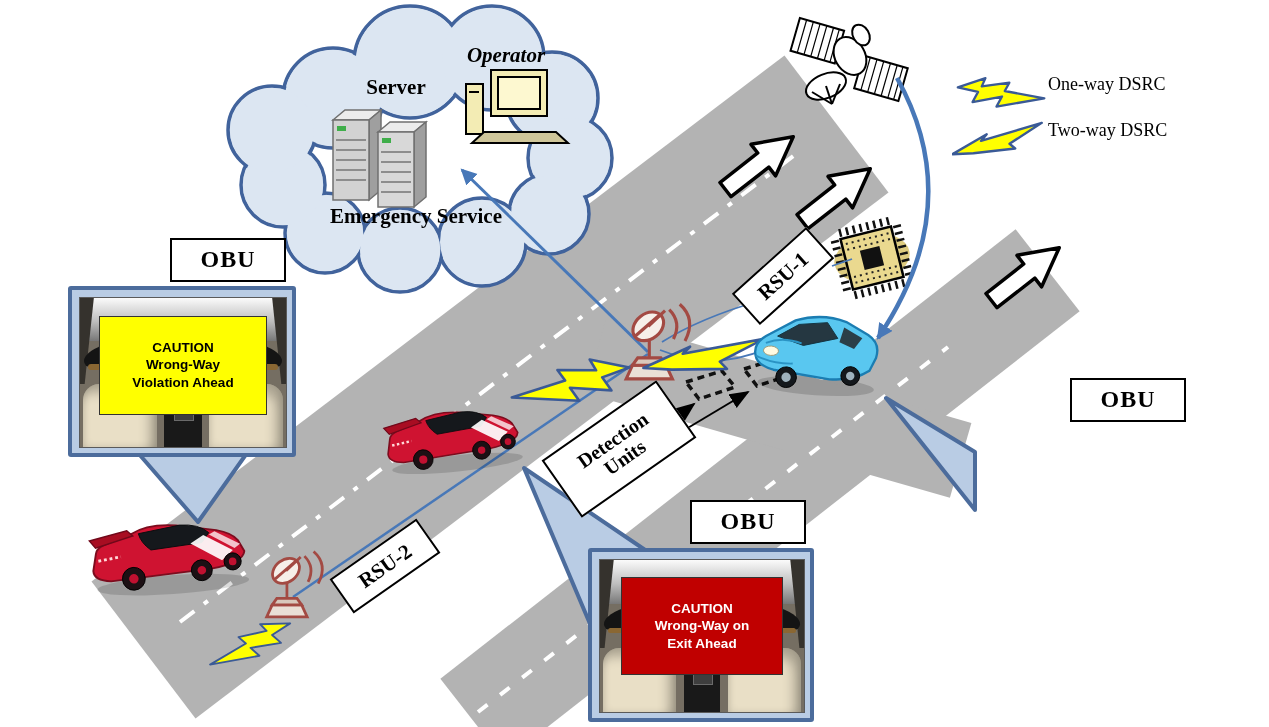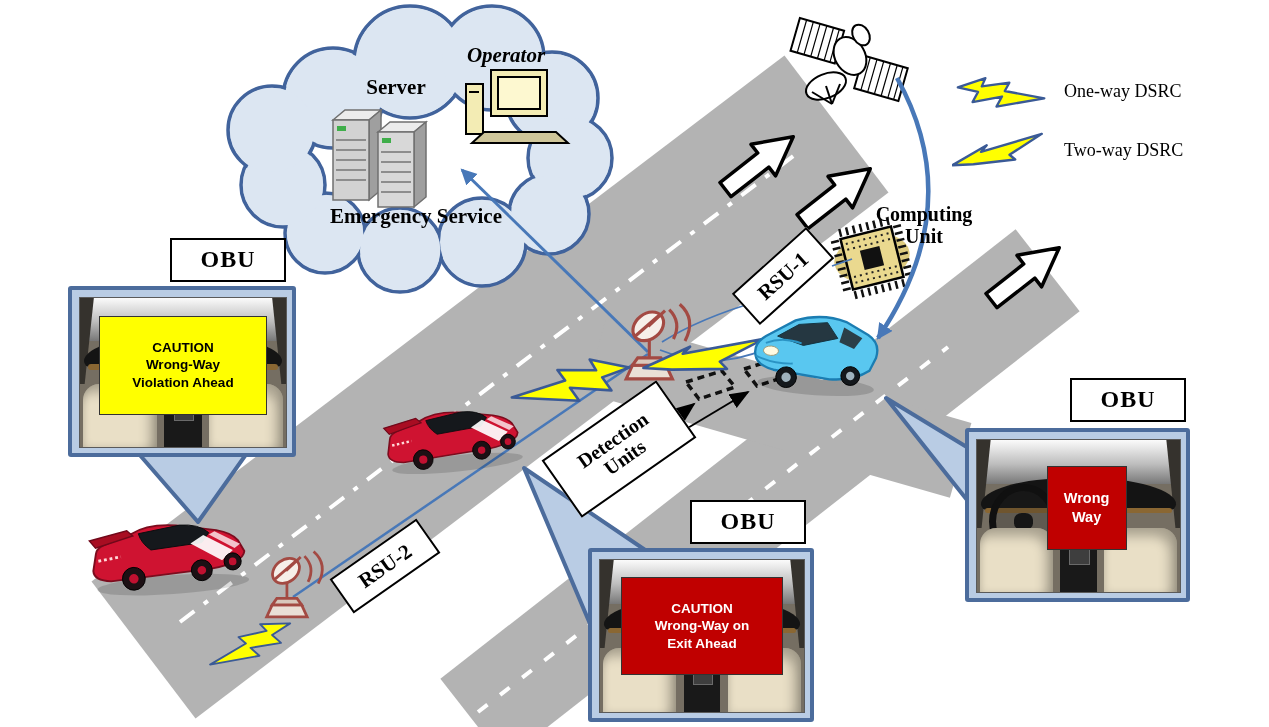--- a/index.html
+++ b/index.html
@@ -9,24 +9,24 @@
 
   
   .label{position:absolute;font-weight:bold;text-align:center;line-height:1.12;white-space:nowrap;}
   .lbl-server{left:348px;top:76px;width:96px;font-size:21px;}
   .lbl-operator{left:448px;top:44px;width:116px;font-size:21px;font-style:italic;}
   .lbl-emergency{left:306px;top:205px;width:220px;font-size:21px;}
   .lbl-gps{left:668px;top:32px;width:108px;font-size:23px;white-space:normal;}
   .lbl-computing{left:858px;top:203px;width:132px;font-size:20px;white-space:normal;}
 
   
-  .legend-row{position:absolute;display:flex;align-items:center;gap:16px;}
+  .legend-row{position:absolute;display:flex;align-items:flex-start;}
   .legend-row .txt{font-size:18px;font-weight:normal;}
   .legend-one{left:956px;top:74px;}
-  .legend-two{left:952px;top:131px;}
+  .legend-two{left:952px;top:120px;}
 
   
   .wbox{position:absolute;background:#fff;border:2.5px solid #000;display:flex;flex-direction:column;
         align-items:center;justify-content:center;font-weight:bold;text-align:center;line-height:1.05;}
   .rsu1{left:733px;top:255px;width:96px;height:38px;font-size:21px;transform:rotate(-42deg);}
   .rsu2{left:332px;top:545px;width:102px;height:38px;font-size:21px;transform:rotate(-35deg);}
   .det{left:549px;top:414px;width:136px;height:66px;font-size:20px;transform:rotate(-35deg);}
   .obu{width:112px;height:40px;font-size:24px;letter-spacing:1px;}
   .obu-left{left:170px;top:238px;}
   .obu-center{left:690px;top:500px;}
@@ -312,24 +312,20 @@
     </svg>
     <span class="txt">One-way DSRC</span>
   </div>
   <div class="legend-row legend-two">
     <svg width="96" height="38" viewBox="0 0 100 40">
       <polygon points="0,36 36,15 30,22 94,3 60,25 66,30 22,35" fill="#ffff00" stroke="#3a5a96" stroke-width="2.5" stroke-linejoin="round"></polygon>
     </svg>
     <span class="txt">Two-way DSRC</span>
   </div>
 
-  <div class="label lbl-computing">
-    <div>Computing</div>
-    <div>Unit</div>
-  </div>
 
   <div class="wbox rsu1">
     <span>RSU-1</span>
   </div>
   <div class="wbox rsu2">
     <span>RSU-2</span>
   </div>
   <div class="wbox det">
     <div>Detection</div>
     <div>Units</div>
@@ -376,32 +372,14 @@
       <div class="seat sl"></div>
       <div class="seat sr"></div>
       <div class="warning red w-center">
         <div>CAUTION</div>
         <div>Wrong-Way on</div>
         <div>Exit Ahead</div>
       </div>
     </div>
   </div>
 
-  <div class="callout co-right">
-    <div class="interior">
-      <div class="windshield"></div>
-      <div class="pillar pl"></div>
-      <div class="pillar pr"></div>
-      <div class="dashb"></div>
-      <div class="wood"></div>
-      <div class="steering"></div>
-      <div class="console"></div>
-      <div class="gear"></div>
-      <div class="seat sl"></div>
-      <div class="seat sr"></div>
-      <div class="warning red w-right">
-        <div>Wrong</div>
-        <div>Way</div>
-      </div>
-    </div>
-  </div>
 
 </div>
 
 </body></html>

